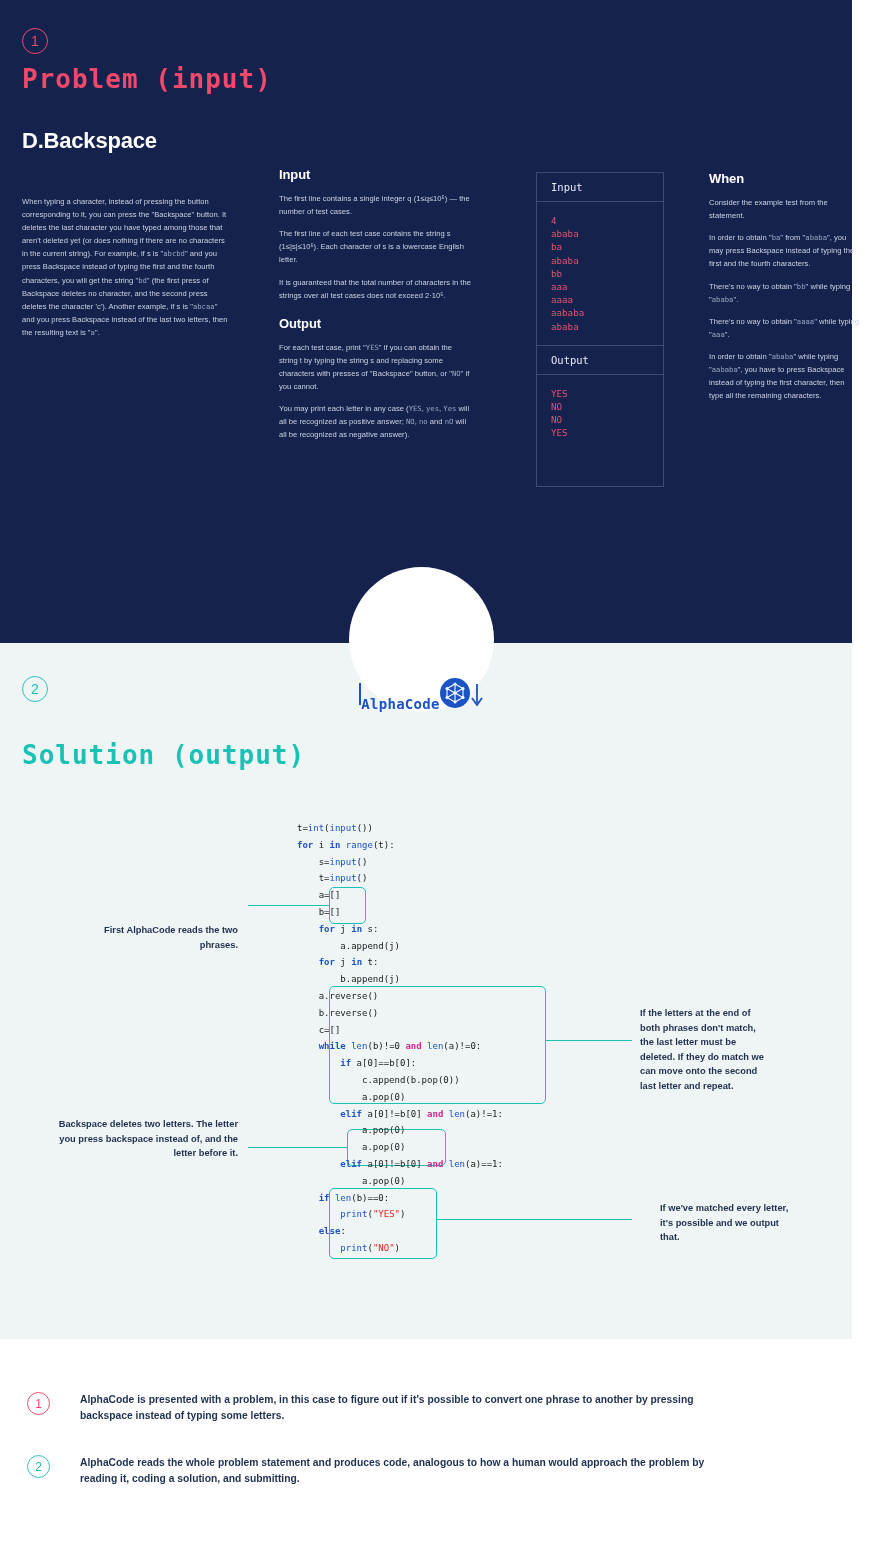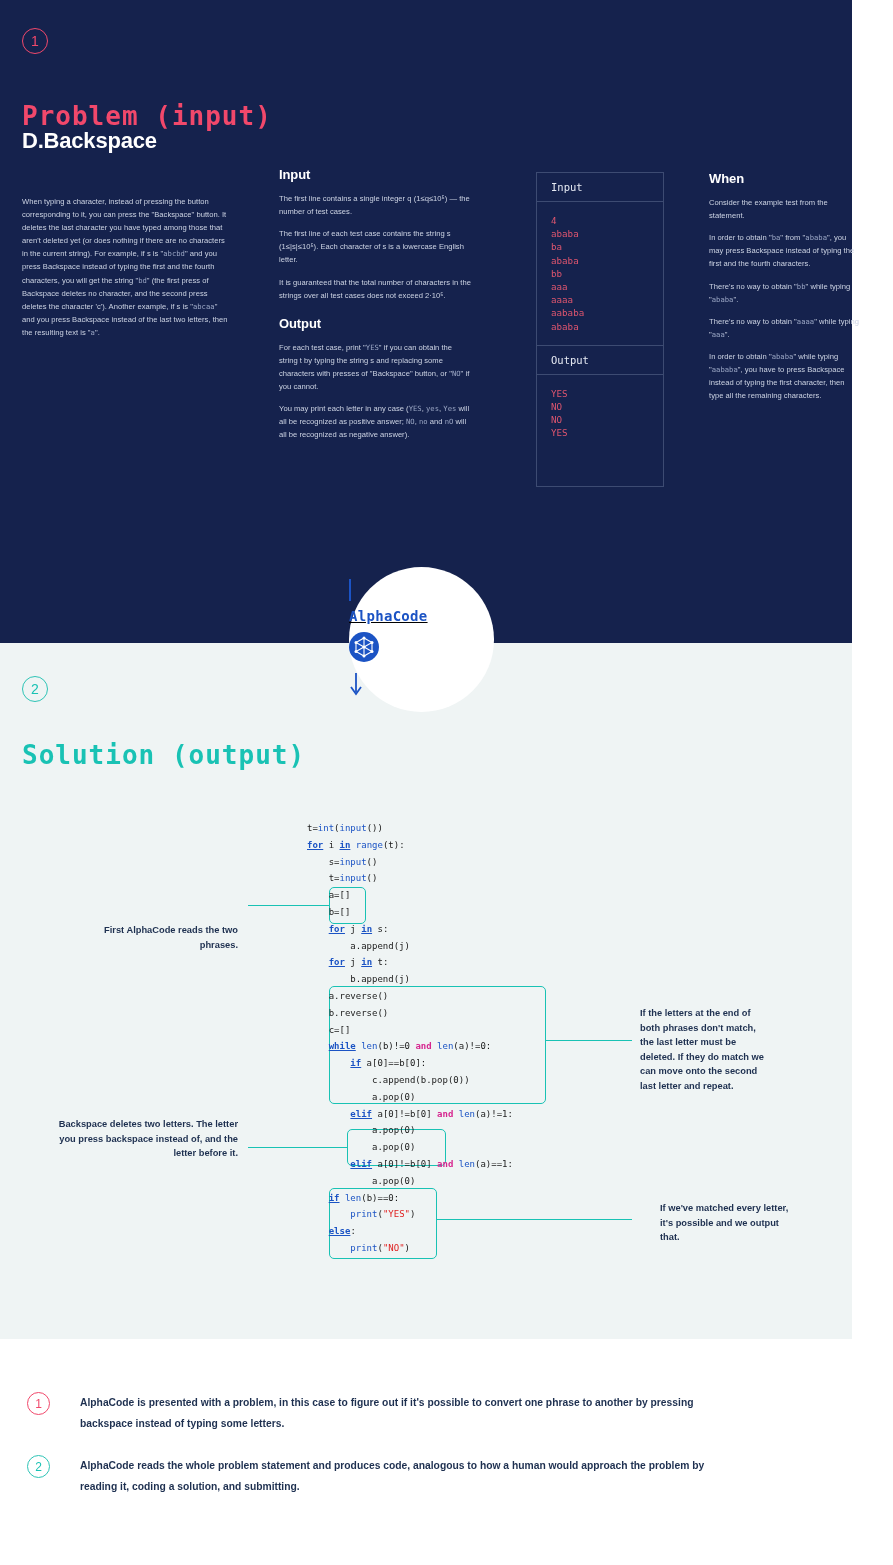--- a/index.html
+++ b/index.html
@@ -25,21 +25,21 @@
   }
   .sec-num.teal { border-color: #2ec4b6; color: #19c2b4; }
   .sec-title {
     font-family: "DejaVu Sans Mono", monospace;
     font-size: 26px; font-weight: bold; letter-spacing: 1px;
   }
   .sec-title.red { color: #f1486b; }
   .sec-title.teal { color: #19c2b4; margin-top: 28px; }
 
   #p1-num { position: absolute; left: 22px; top: 28px; }
-  #p1-title { position: absolute; left: 22px; top: 64px; margin-top: 37px; }
+  #p1-title { position: absolute; left: 22px; top: 64px; }
   #p1-prob {
     position: absolute; left: 22px; top: 128px;
     color: #ffffff; font-size: 22px; font-weight: bold; letter-spacing: -0.2px;
   }
 
   .body-txt {
     color: #ccd3e3; font-size: 7.6px; line-height: 13.1px;
     letter-spacing: 0.02px;
   }
   .body-txt p { margin-bottom: 9px; }
@@ -70,47 +70,47 @@
     color: #e0566f; font-size: 9.2px; line-height: 13.2px;
     padding: 12px 0 12px 14px;
   }
   .io-sep { border-bottom: 1px solid #3d4b72; }
 
   
   .ac-circle {
     position: absolute; left: 349px; top: 567px;
     width: 145px; height: 145px; border-radius: 50%;
     background: #ffffff; z-index: 5;
-    display: flex; flex-direction: column;
-    align-items: flex-start; justify-content: center; text-decoration: underline;
+    display: flex; 
+    align-items: flex-end; justify-content: center;
   }
   .ac-tick { width: 2px; height: 22px; background: #1b53c4; margin-bottom: 7px; }
   .ac-label {
     font-family: "DejaVu Sans Mono", monospace;
     color: #1b53c4; font-size: 14px; font-weight: bold; letter-spacing: 0.3px;
   }
   .ac-logo { margin-top: 8px; }
   .ac-arrow { margin-top: 7px; }
 
   
   .panel-light {
     position: absolute; left: 0; top: 643px; width: 852px; height: 696px;
     background: #eff4f4;
   }
   #p2-num { position: absolute; left: 22px; top: 676px; }
   #p2-title { position: absolute; left: 22px; top: 712px; }
 
   
   #code {
-    position: absolute; left: 307px; top: 820px;
+    position: absolute; left: 297px; top: 820px;
     font-family: "DejaVu Sans Mono", monospace;
     font-size: 9px; line-height: 16.8px; color: #1a1a1a;
     white-space: pre; z-index: 3;
   }
-  .kw  { color: #1b53c4; font-weight: bold; text-decoration: underline; }
+  .kw  { color: #1b53c4; font-weight: bold; }
   .bi  { color: #1b53c4; }
   .op  { color: #d6268f; font-weight: bold; }
   .str { color: #e02020; }
 
   
   .hl {
     position: absolute; border: 1.3px solid #19c2b4; border-radius: 5px;
     z-index: 2;
   }
   #hl1 { left: 329px; top: 887px;  width: 37px;  height: 37px; }
@@ -137,21 +137,21 @@
   .foot-num {
     position: absolute; left: 27px; top: 0;
     width: 23px; height: 23px; border-radius: 50%;
     display: flex; align-items: center; justify-content: center;
     font-size: 12px;
   }
   .foot-num.red  { border: 1.2px solid #f1486b; color: #f1486b; }
   .foot-num.teal { border: 1.2px solid #2ec4b6; color: #19c2b4; }
   .foot-txt {
     position: absolute; left: 80px; top: 0; width: 660px;
-    color: #1e3050; font-size: 10.3px; line-height: 21px; font-weight: bold;
+    color: #1e3050; font-size: 10.3px; line-height: 16px; font-weight: bold;
   }
   #foot1 { top: 1392px; }
   #foot2 { top: 1455px; }
 </style>
 </head>
 <body>
 
 <div class="page">
 
   <div class="panel-dark"></div>

